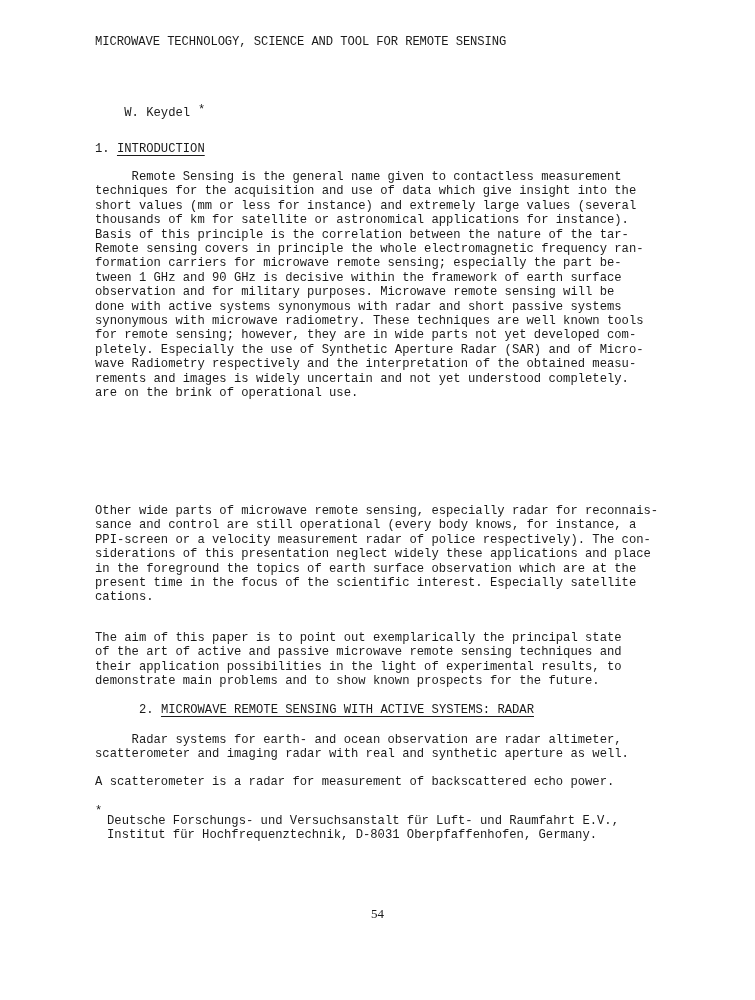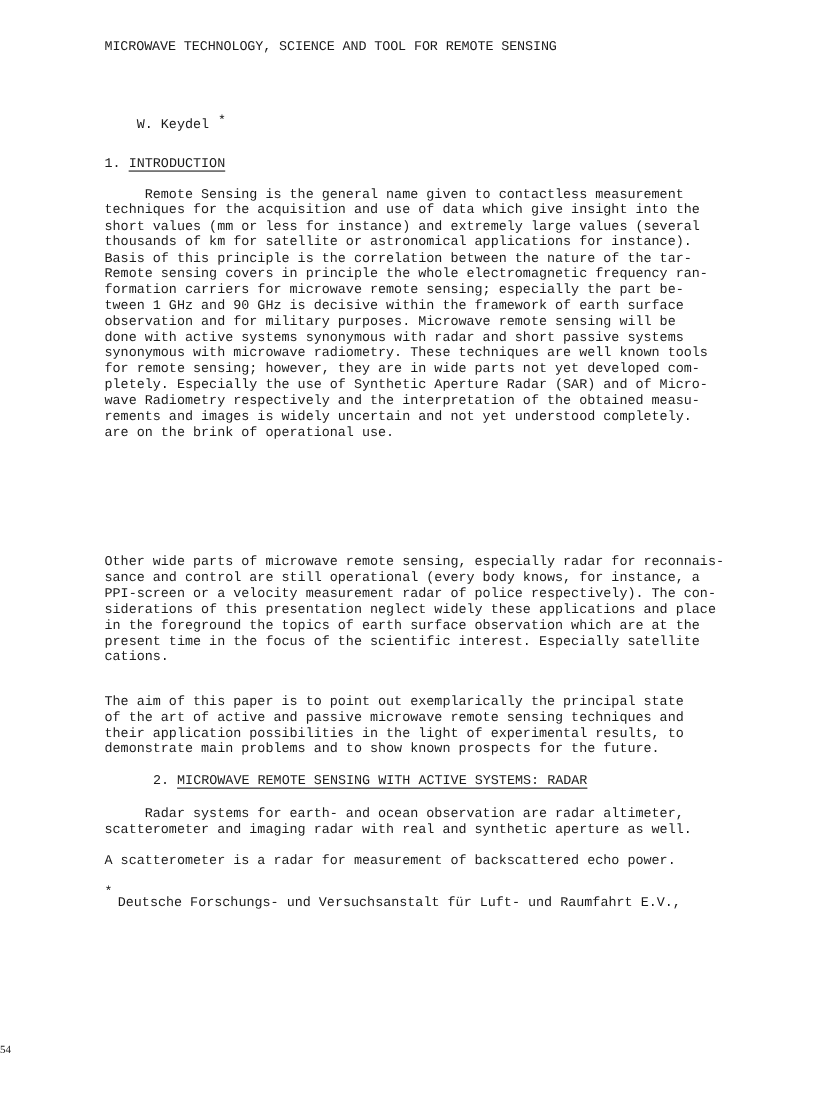--- a/index.html
+++ b/index.html
@@ -22,22 +22,22 @@
     .p1 { top: 170px; }
     .p2 { top: 504px; }
     .p3 { top: 631px; }
     .h2 { left: 107px; top: 703px; margin-left: 32px; }
     .p4 { top: 733px; }
     .p5 { top: 775px; }
     .footnote { position: absolute; left: 95px; top: 804px; line-height: 14.4px; }
     .footnote .star { display: block; height: 10px; font-size: 12px; }
     .footnote .ln { display: block; white-space: pre; padding-left: 12px; }
     .pagenum {
-      position: absolute; left: 0; width: 755px; top: 906px; text-align: left;
-      font-family: "Liberation Serif", "DejaVu Serif", serif; font-size: 10px; margin-top: 43px;
+      position: absolute; left: 0; width: 755px; top: 906px; text-align: center;
+      font-family: "Liberation Serif", "DejaVu Serif", serif; font-size: 13px;
     }
   </style>
 </head>
 <body>
 
 <div class="page">
 
   <div class="abs title">MICROWAVE TECHNOLOGY, SCIENCE AND TOOL FOR REMOTE SENSING</div>
 
   <div class="abs author">
@@ -89,17 +89,18 @@
     <span class="ln">scatterometer and imaging radar with real and synthetic aperture as well.</span>
   </div>
 
   <div class="para p5">
     <span class="ln">A scatterometer is a radar for measurement of backscattered echo power.</span>
   </div>
 
   <div class="footnote">
     <span class="star">*</span>
     <span class="ln">Deutsche Forschungs- und Versuchsanstalt für Luft- und Raumfahrt E.V.,</span>
+    <span class="ln">Institut für Hochfrequenztechnik, D-8031 Oberpfaffenhofen, Germany.</span>
   </div>
 
   <div class="pagenum">54</div>
 
 </div>
 
 </body></html>

